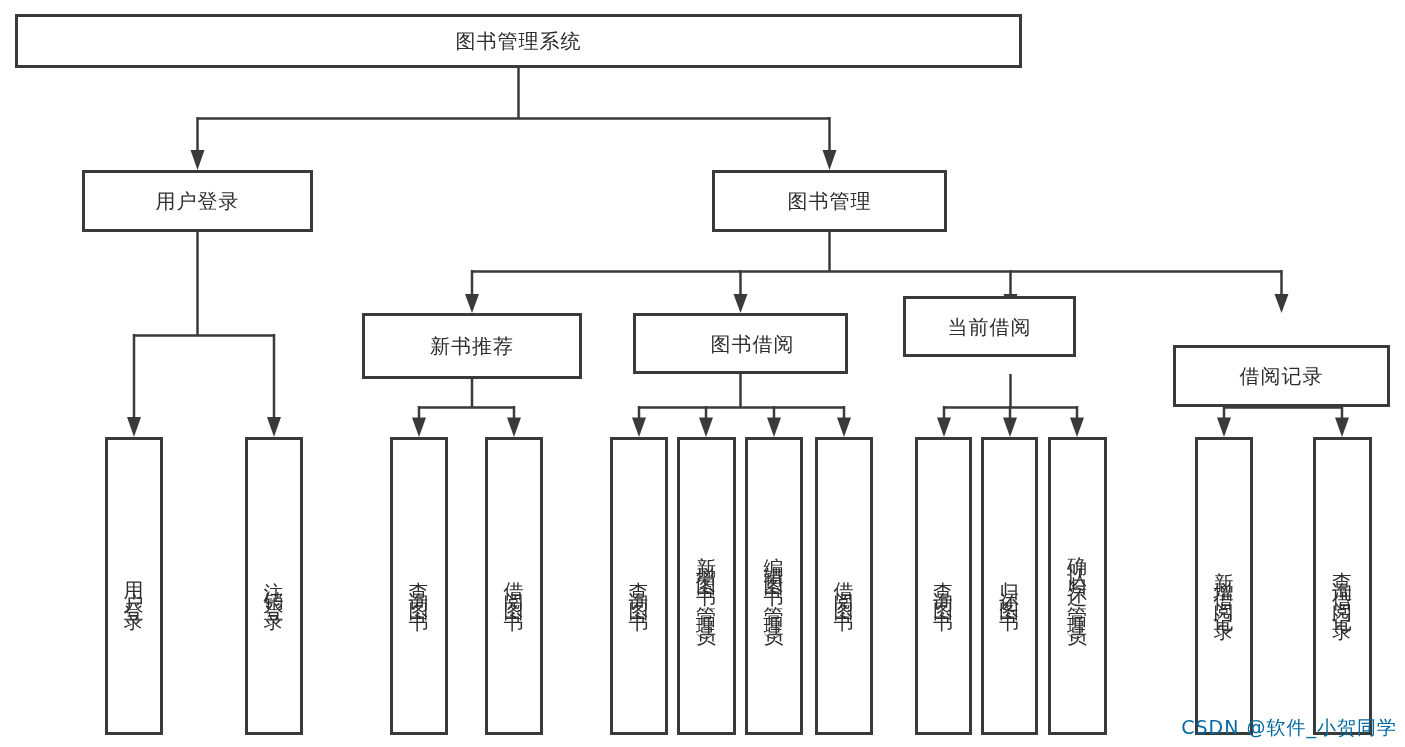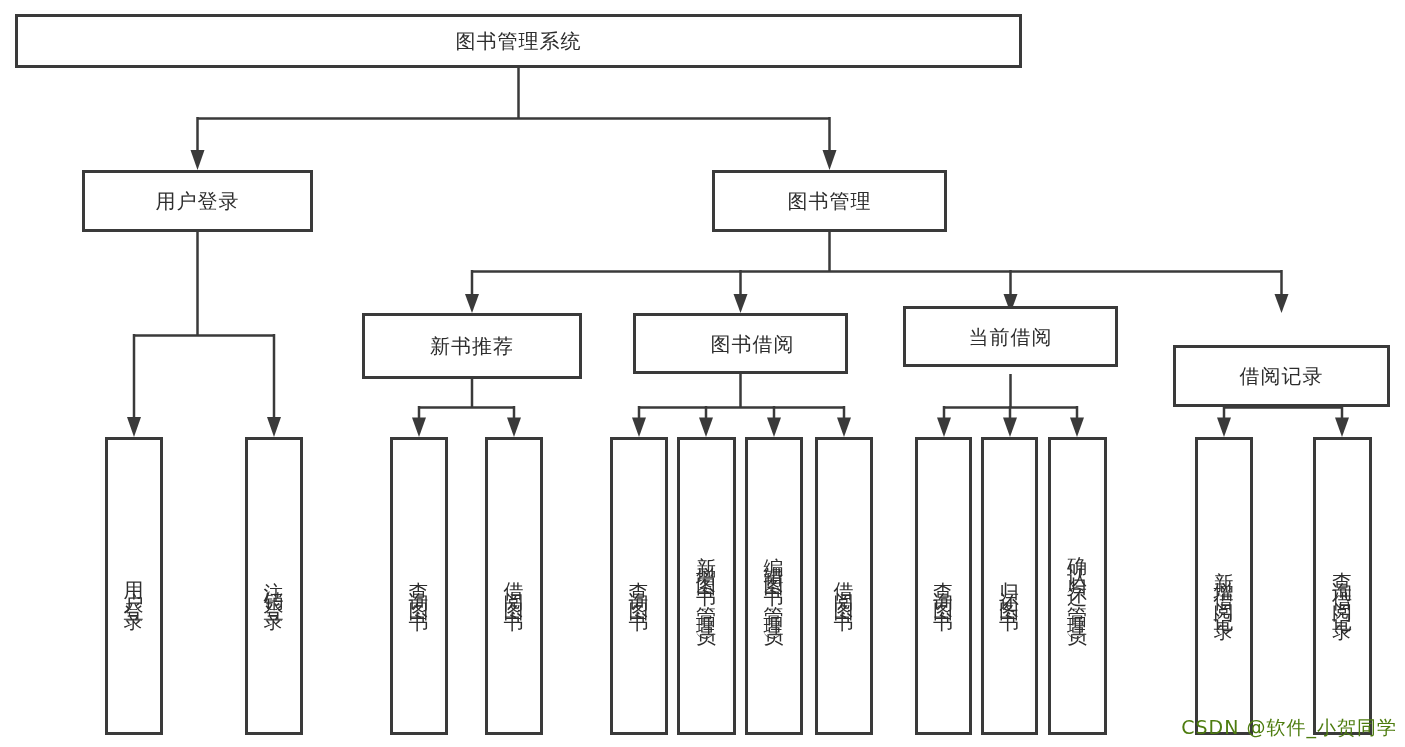--- a/index.html
+++ b/index.html
@@ -33,21 +33,21 @@
     writing-mode: vertical-rl;
     text-orientation: mixed;
     letter-spacing: 10px;
     white-space: nowrap;
   }
   .watermark {
     position: absolute;
     right: 8px;
     bottom: 6px;
     font-size: 19px;
-    color: #4d7c0f;
+    color: #0369a1;
     letter-spacing: 1px;
     z-index: 2;
     white-space: nowrap;
   }
 </style>
 </head>
 <body>
 
 <div class="canvas">
 
@@ -123,21 +123,21 @@
   <div class="node hnode" style="left:712px; top:170px; width:235px; height:62px;">
     <span>图书管理</span>
   </div>
 
   <div class="node hnode" style="left:362px; top:313px; width:220px; height:66px;">
     <span>新书推荐</span>
   </div>
   <div class="node hnode" style="left:633px; top:313px; width:215px; height:61px;padding-left:24px;">
     <span>图书借阅</span>
   </div>
-  <div class="node hnode" style="left:903px; top:306px; width:215px; height:61px;">
+  <div class="node hnode" style="left:903px; top:296px; width:173px; height:61px;">
     <span>当前借阅</span>
   </div>
   <div class="node hnode" style="left:1173px; top:313px; width:217px; height:62px;margin-top:32px;">
     <span>借阅记录</span>
   </div>
 
   <div class="node vnode" style="left:105px; top:437px; width:58px; height:298px;">
     <span>用户登录</span>
   </div>
   <div class="node vnode" style="left:245px; top:437px; width:58px; height:298px;">

